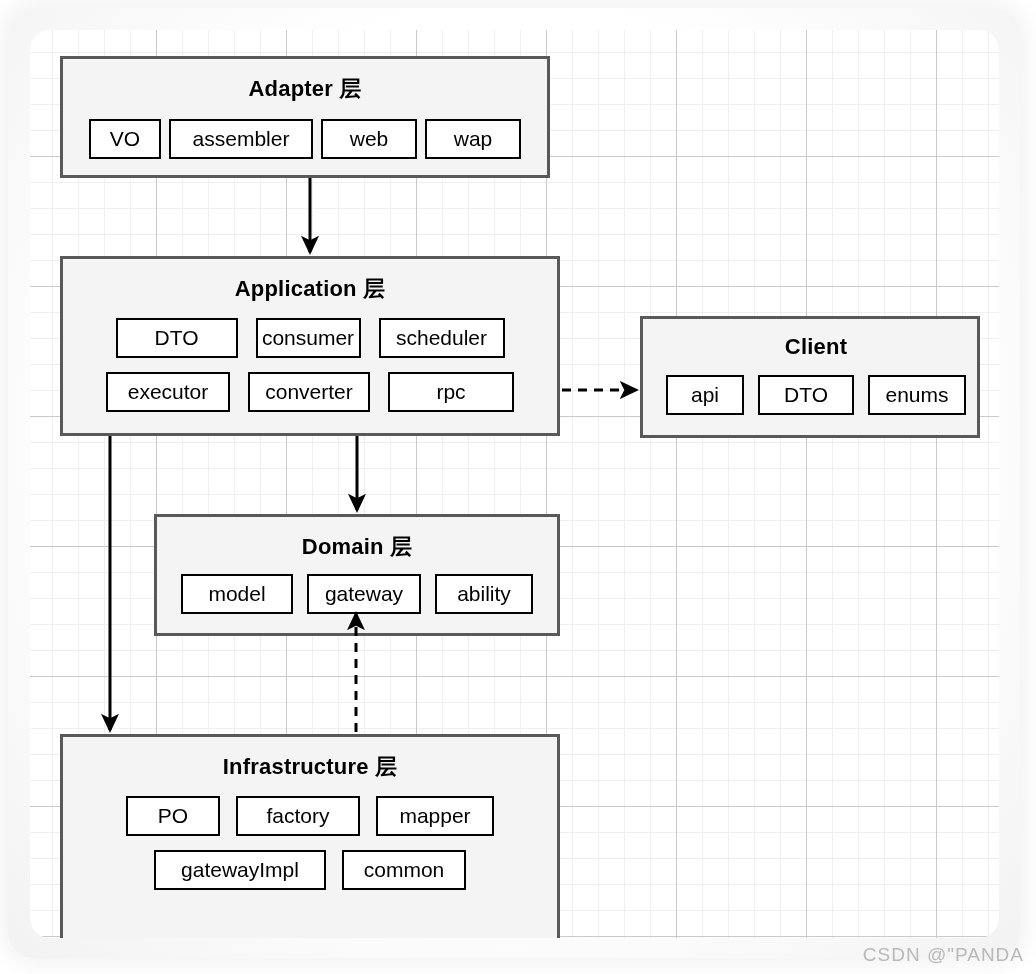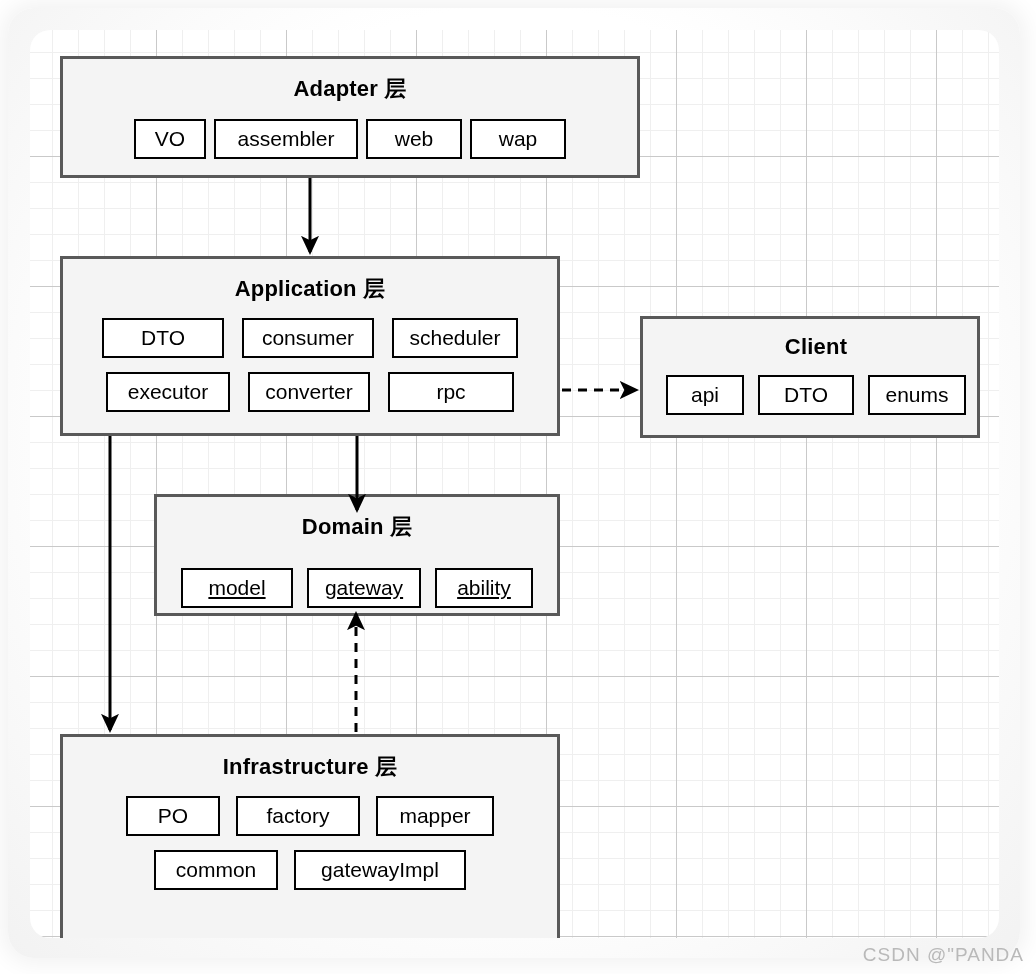--- a/index.html
+++ b/index.html
@@ -80,31 +80,31 @@
     border: 2.5px solid #000000;
     height: 40px;
     line-height: 36px;
     text-align: center;
     font-size: 21px;
     color: #000000;
     white-space: nowrap;
   }
 
   
-  #layer-adapter { left: 30px; top: 26px; width: 580px; height: 122px; }
+  #layer-adapter { left: 30px; top: 26px; width: 490px; height: 122px; }
   #layer-adapter .layer-title { margin-top: 15px; }
   #layer-adapter .row { margin-top: 15px; gap: 8px; }
 
   #layer-application { left: 30px; top: 226px; width: 500px; height: 180px; }
   #layer-application .layer-title { margin-top: 15px; }
   #layer-application .row { margin-top: 14px; gap: 18px; }
 
-  #layer-domain { left: 124px; top: 464px; width: 406px; height: 122px; }
+  #layer-domain { left: 124px; top: 484px; width: 406px; height: 122px; }
   #layer-domain .layer-title { margin-top: 15px; }
-  #layer-domain .row { margin-top: 26px; gap: 14px; text-decoration: underline; }
+  #layer-domain .row { margin-top: 12px; gap: 14px; }
 
   #layer-infrastructure { left: 30px; top: 704px; width: 500px; height: 223px; }
   #layer-infrastructure .layer-title { margin-top: 15px; }
   #layer-infrastructure .row { margin-top: 14px; gap: 16px; }
 
   #layer-client { left: 610px; top: 286px; width: 340px; height: 122px; padding-left: 12px; }
   #layer-client .layer-title { margin-top: 15px; }
   #layer-client .row { margin-top: 15px; gap: 14px; }
 
   
@@ -144,21 +144,21 @@
         <div class="cell" style="width:144px">assembler</div>
         <div class="cell" style="width:96px">web</div>
         <div class="cell" style="width:96px">wap</div>
       </div>
     </div>
 
     <div class="layer" id="layer-application">
       <div class="layer-title">Application 层</div>
       <div class="row">
         <div class="cell" style="width:122px">DTO</div>
-        <div class="cell" style="width:132px">consumer</div>
+        <div class="cell" style="width:105px">consumer</div>
         <div class="cell" style="width:126px">scheduler</div>
       </div>
       <div class="row">
         <div class="cell" style="width:124px">executor</div>
         <div class="cell" style="width:122px">converter</div>
         <div class="cell" style="width:126px">rpc</div>
       </div>
     </div>
 
     <div class="layer" id="layer-domain">
@@ -171,22 +171,22 @@
     </div>
 
     <div class="layer" id="layer-infrastructure">
       <div class="layer-title">Infrastructure 层</div>
       <div class="row">
         <div class="cell" style="width:94px">PO</div>
         <div class="cell" style="width:124px">factory</div>
         <div class="cell" style="width:118px">mapper</div>
       </div>
       <div class="row">
+        <div class="cell" style="width:172px">gatewayImpl</div>
         <div class="cell" style="width:124px">common</div>
-        <div class="cell" style="width:172px">gatewayImpl</div>
       </div>
     </div>
 
     <div class="layer" id="layer-client">
       <div class="layer-title">Client</div>
       <div class="row">
         <div class="cell" style="width:78px">api</div>
         <div class="cell" style="width:96px">DTO</div>
         <div class="cell" style="width:98px">enums</div>
       </div>

